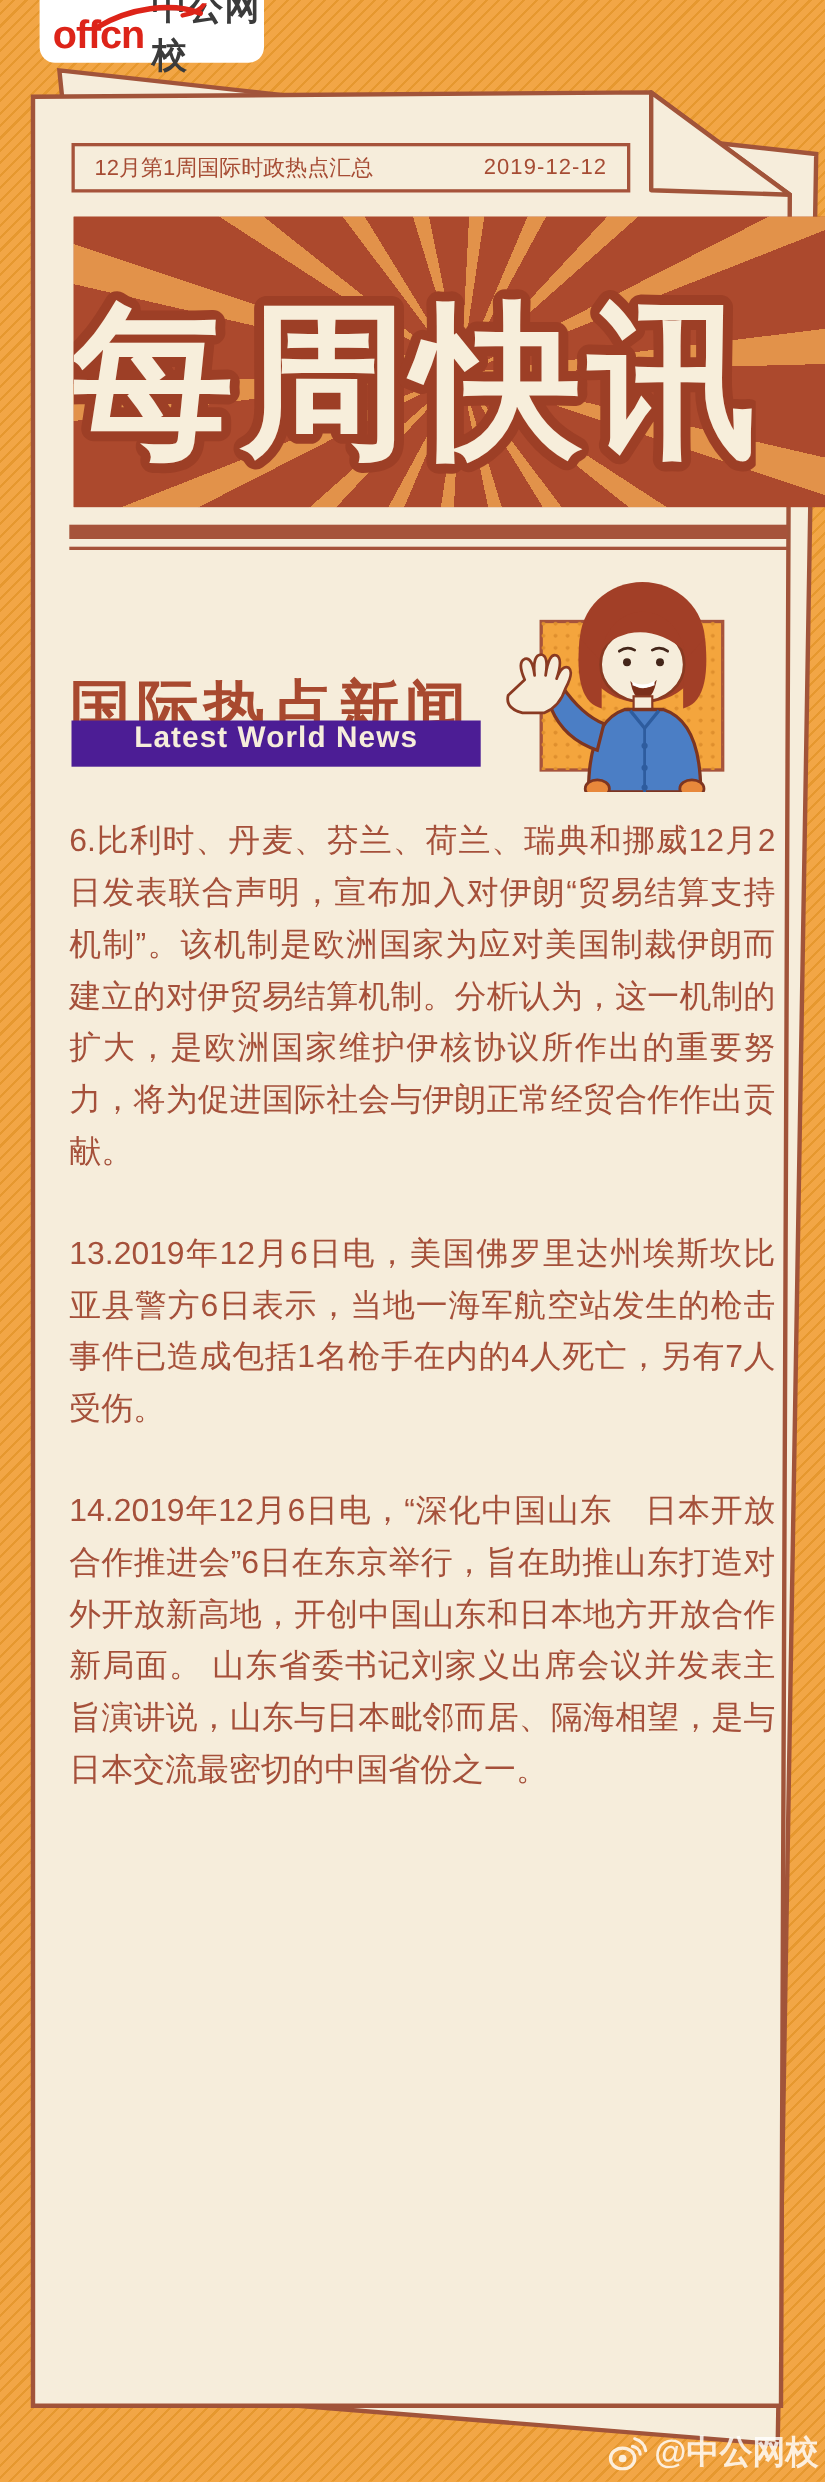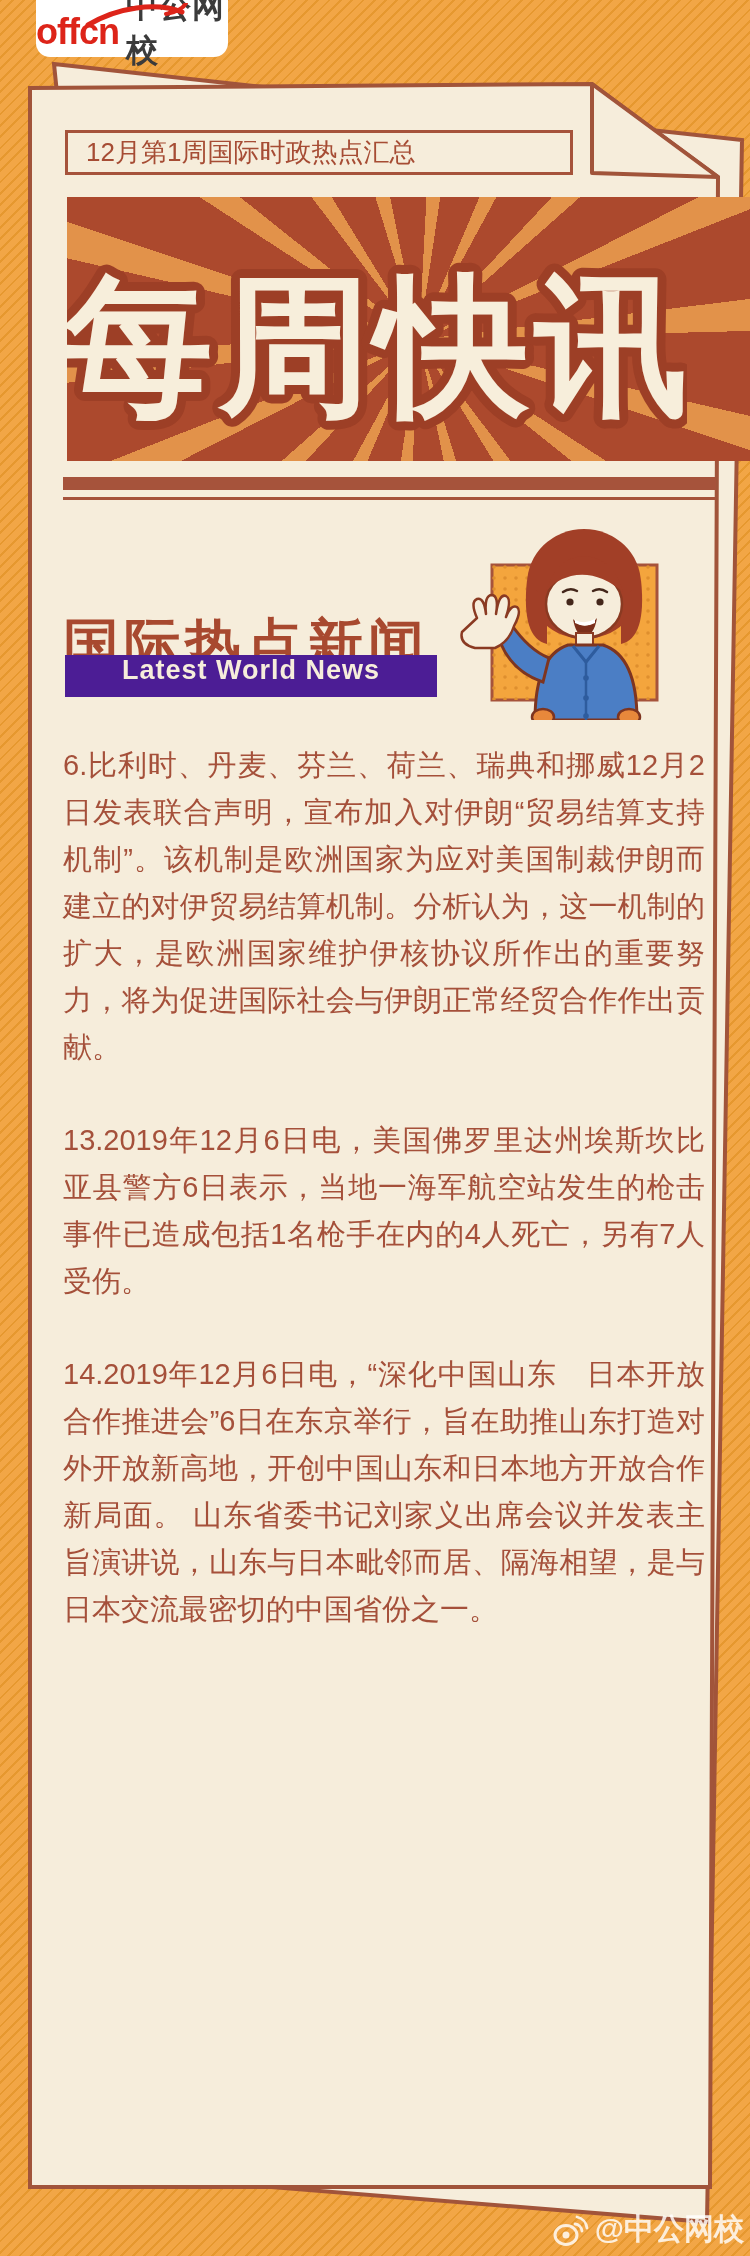--- a/index.html
+++ b/index.html
@@ -9,32 +9,32 @@
     background-color:#F2A646;
     background-image:repeating-linear-gradient(135deg,#E6982F 0 2px,rgba(0,0,0,0) 2px 8px);
   }
   .paper-svg{position:absolute;left:0;top:0;z-index:1;}
   .content{position:absolute;left:0;top:0;width:750px;height:2256px;z-index:2;}
 
   
   .logo{
     position:absolute;left:36px;top:0;width:192px;height:57px;z-index:5;
     background:#fff;border-radius:0 0 14px 14px;
-    display:flex;align-items:center;justify-content:center;gap:7px;
+    display:flex;align-items:center;justify-content:center;gap:7px;padding-left:12px;
   }
   .logo .offcn{color:#DD2419;font-weight:bold;font-size:36px;letter-spacing:-1px;position:relative;top:3px;}
   .logo .swoosh{position:absolute;left:48px;top:3px;}
   .logo .cn{color:#3B3B3B;font-weight:bold;font-size:32px;letter-spacing:1px;}
 
   
   .header-box{
     position:absolute;left:65px;top:130px;width:508px;height:45px;
     border:3px solid #A6533B;box-sizing:border-box;
     display:flex;align-items:center;justify-content:space-between;
-    padding:0 18px;color:#A64C34;font-size:26px;
+    padding:0 18px;color:#A64C34;font-size:20px;
   }
   .header-box .date{letter-spacing:1px;}
 
   
   .banner{
     position:absolute;left:67px;top:197px;width:704px;height:264px;
     background:#AC492D;
     background-image:repeating-conic-gradient(from 3deg at 50% 54%,#E2924A 0deg 5.5deg,#AC492D 5.5deg 20deg);
     overflow:hidden;
   }
@@ -81,20 +81,21 @@
     <span class="offcn">offcn</span>
     <svg class="swoosh" width="104" height="24" viewBox="0 0 104 24">
       <path d="M4,22 C34,4 72,-1 98,9" fill="none" stroke="#DD2419" stroke-width="5" stroke-linecap="round"></path>
       <path d="M82,11 q16,-3 20,-11" fill="none" stroke="#DD2419" stroke-width="4" stroke-linecap="round"></path>
     </svg>
     <span class="cn">中公网校</span>
   </div>
 
   <div class="header-box">
     <span>12月第1周国际时政热点汇总</span>
+    <span class="date">2019-12-12</span>
   </div>
 
   <div class="banner">
     <svg width="620" height="264" viewBox="0 0 620 264">
       <text x="310" y="202" text-anchor="middle" font-family="Liberation Sans, DejaVu Sans, sans-serif" font-size="152" font-weight="bold" letter-spacing="6" fill="#F7EEDB" stroke="#9D3F26" stroke-width="18" paint-order="stroke" stroke-linejoin="round">每周快讯</text>
     </svg>
   </div>
 
   <div class="rule-thick"></div>
   <div class="rule-thin"></div>

